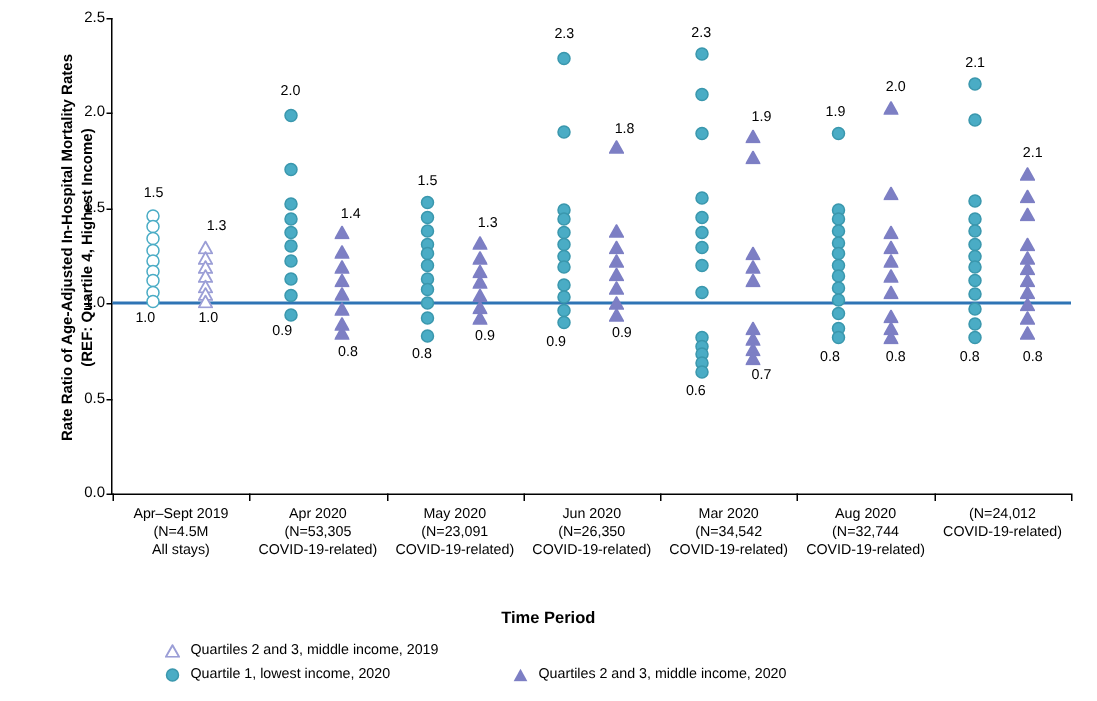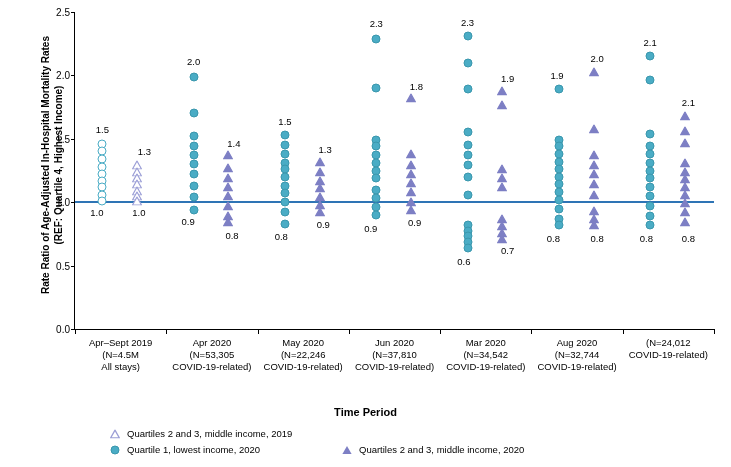--- a/index.html
+++ b/index.html
@@ -185,27 +185,27 @@
       </div>
       <div class="group-tick" style="left: 91.2857px;"></div>
       <div class="group-label" style="left: 136.929px;">
         <div>Apr 2020</div>
         <div>(N=53,305</div>
         <div>COVID-19-related)</div>
       </div>
       <div class="group-tick" style="left: 182.571px;"></div>
       <div class="group-label" style="left: 228.214px;">
         <div>May 2020</div>
-        <div>(N=22,246</div>
+        <div>(N=23,091</div>
         <div>COVID-19-related)</div>
       </div>
       <div class="group-tick" style="left: 273.857px;"></div>
       <div class="group-label" style="left: 319.5px;">
         <div>Jun 2020</div>
-        <div>(N=37,810</div>
+        <div>(N=26,350</div>
         <div>COVID-19-related)</div>
       </div>
       <div class="group-tick" style="left: 365.143px;"></div>
       <div class="group-label" style="left: 410.786px;">
         <div>Mar 2020</div>
         <div>(N=34,542</div>
         <div>COVID-19-related)</div>
       </div>
       <div class="group-tick" style="left: 456.429px;"></div>
       <div class="group-label" style="left: 502.071px;">

